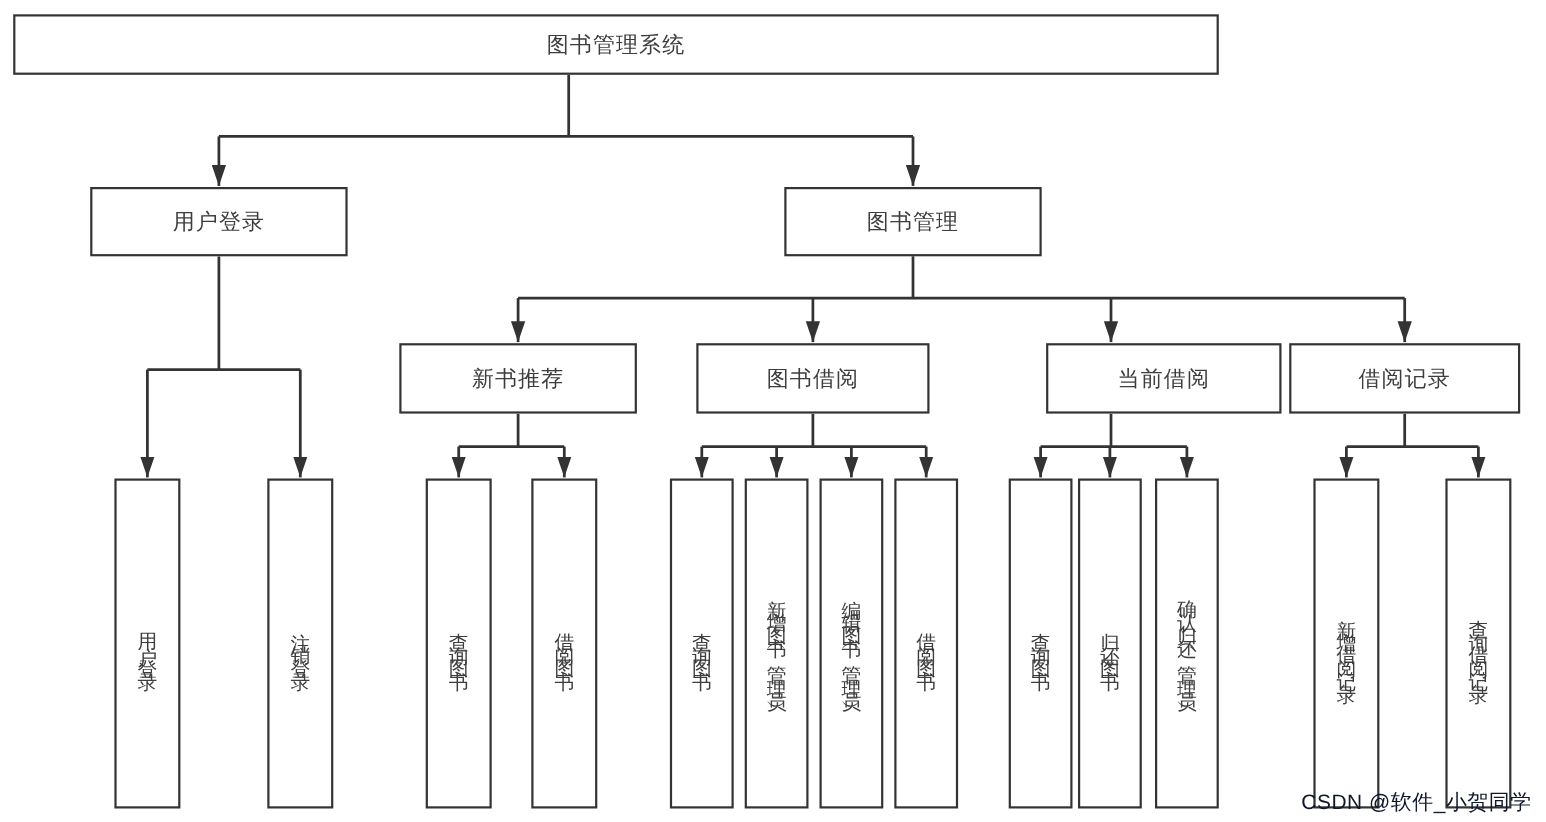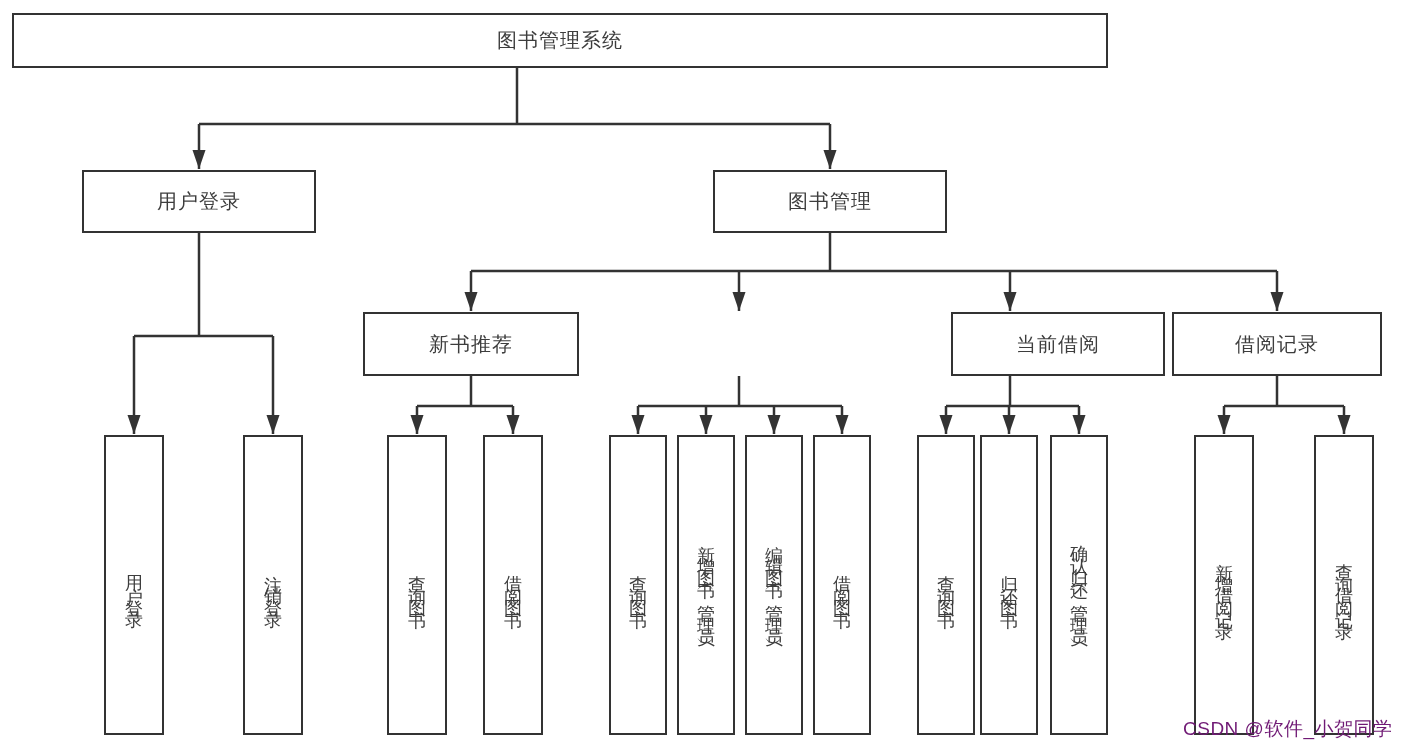--- a/index.html
+++ b/index.html
@@ -34,21 +34,21 @@
     height: 300px;
   }
   .root   { left: 12px;  top: 13px;  width: 1096px; height: 55px; }
   .lvl2   { top: 170px; height: 63px; width: 234px; }
   .lvl3   { top: 312px; height: 64px; }
   #wm {
     position: absolute;
     top: 716px;
     left: 1183px;
     font-size: 19px;
-    color: #701a75;
+    color: #0f172a;
     letter-spacing: 0.5px;
     white-space: nowrap;
     z-index: 5;
   }
 </style>
 </head>
 <body>
 
 <div id="canvas">
 
@@ -101,20 +101,21 @@
       <path d="M1344,406 V434" marker-end="url(#arw)"></path>
     </g>
   </svg>
 
   <div class="box h root">图书管理系统</div>
 
   <div class="box h lvl2" style="left:82px;">用户登录</div>
   <div class="box h lvl2" style="left:713px;">图书管理</div>
 
   <div class="box h lvl3" style="left:363px;width:216px;">新书推荐</div>
+  <div class="box h lvl3" style="left:633px;width:212px;">图书借阅</div>
   <div class="box h lvl3" style="left:951px;width:214px;">当前借阅</div>
   <div class="box h lvl3" style="left:1172px;width:210px;">借阅记录</div>
 
   <div class="box v" style="left:104px;width:60px;">用户登录</div>
   <div class="box v" style="left:243px;width:60px;">注销登录</div>
 
   <div class="box v" style="left:387px;width:60px;">查询图书</div>
   <div class="box v" style="left:483px;width:60px;">借阅图书</div>
 
   <div class="box v" style="left:609px;width:58px;">查询图书</div>

